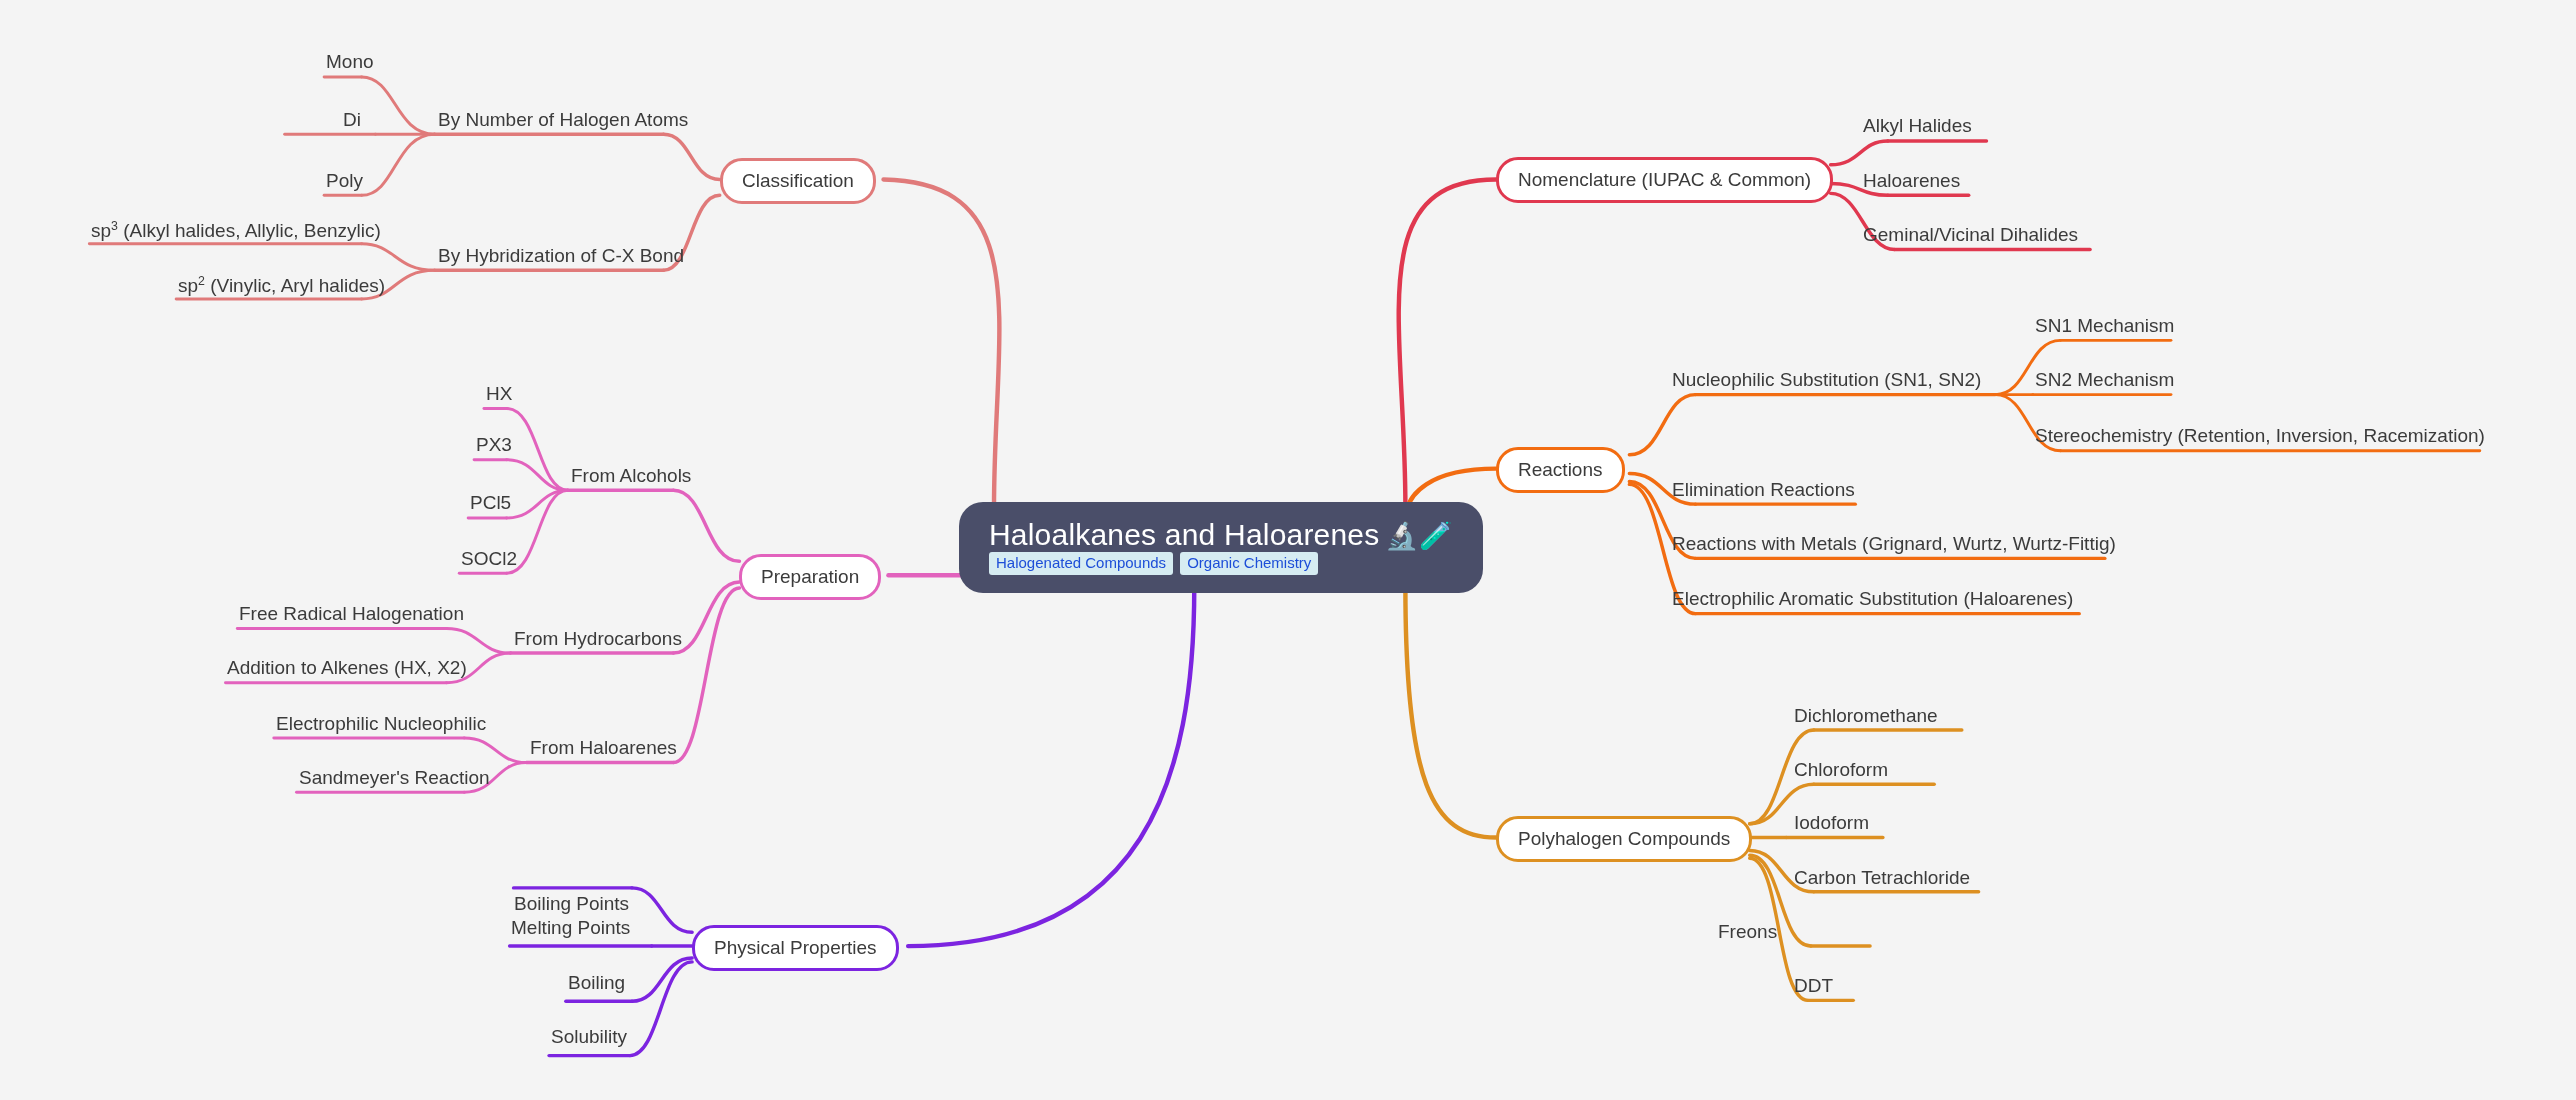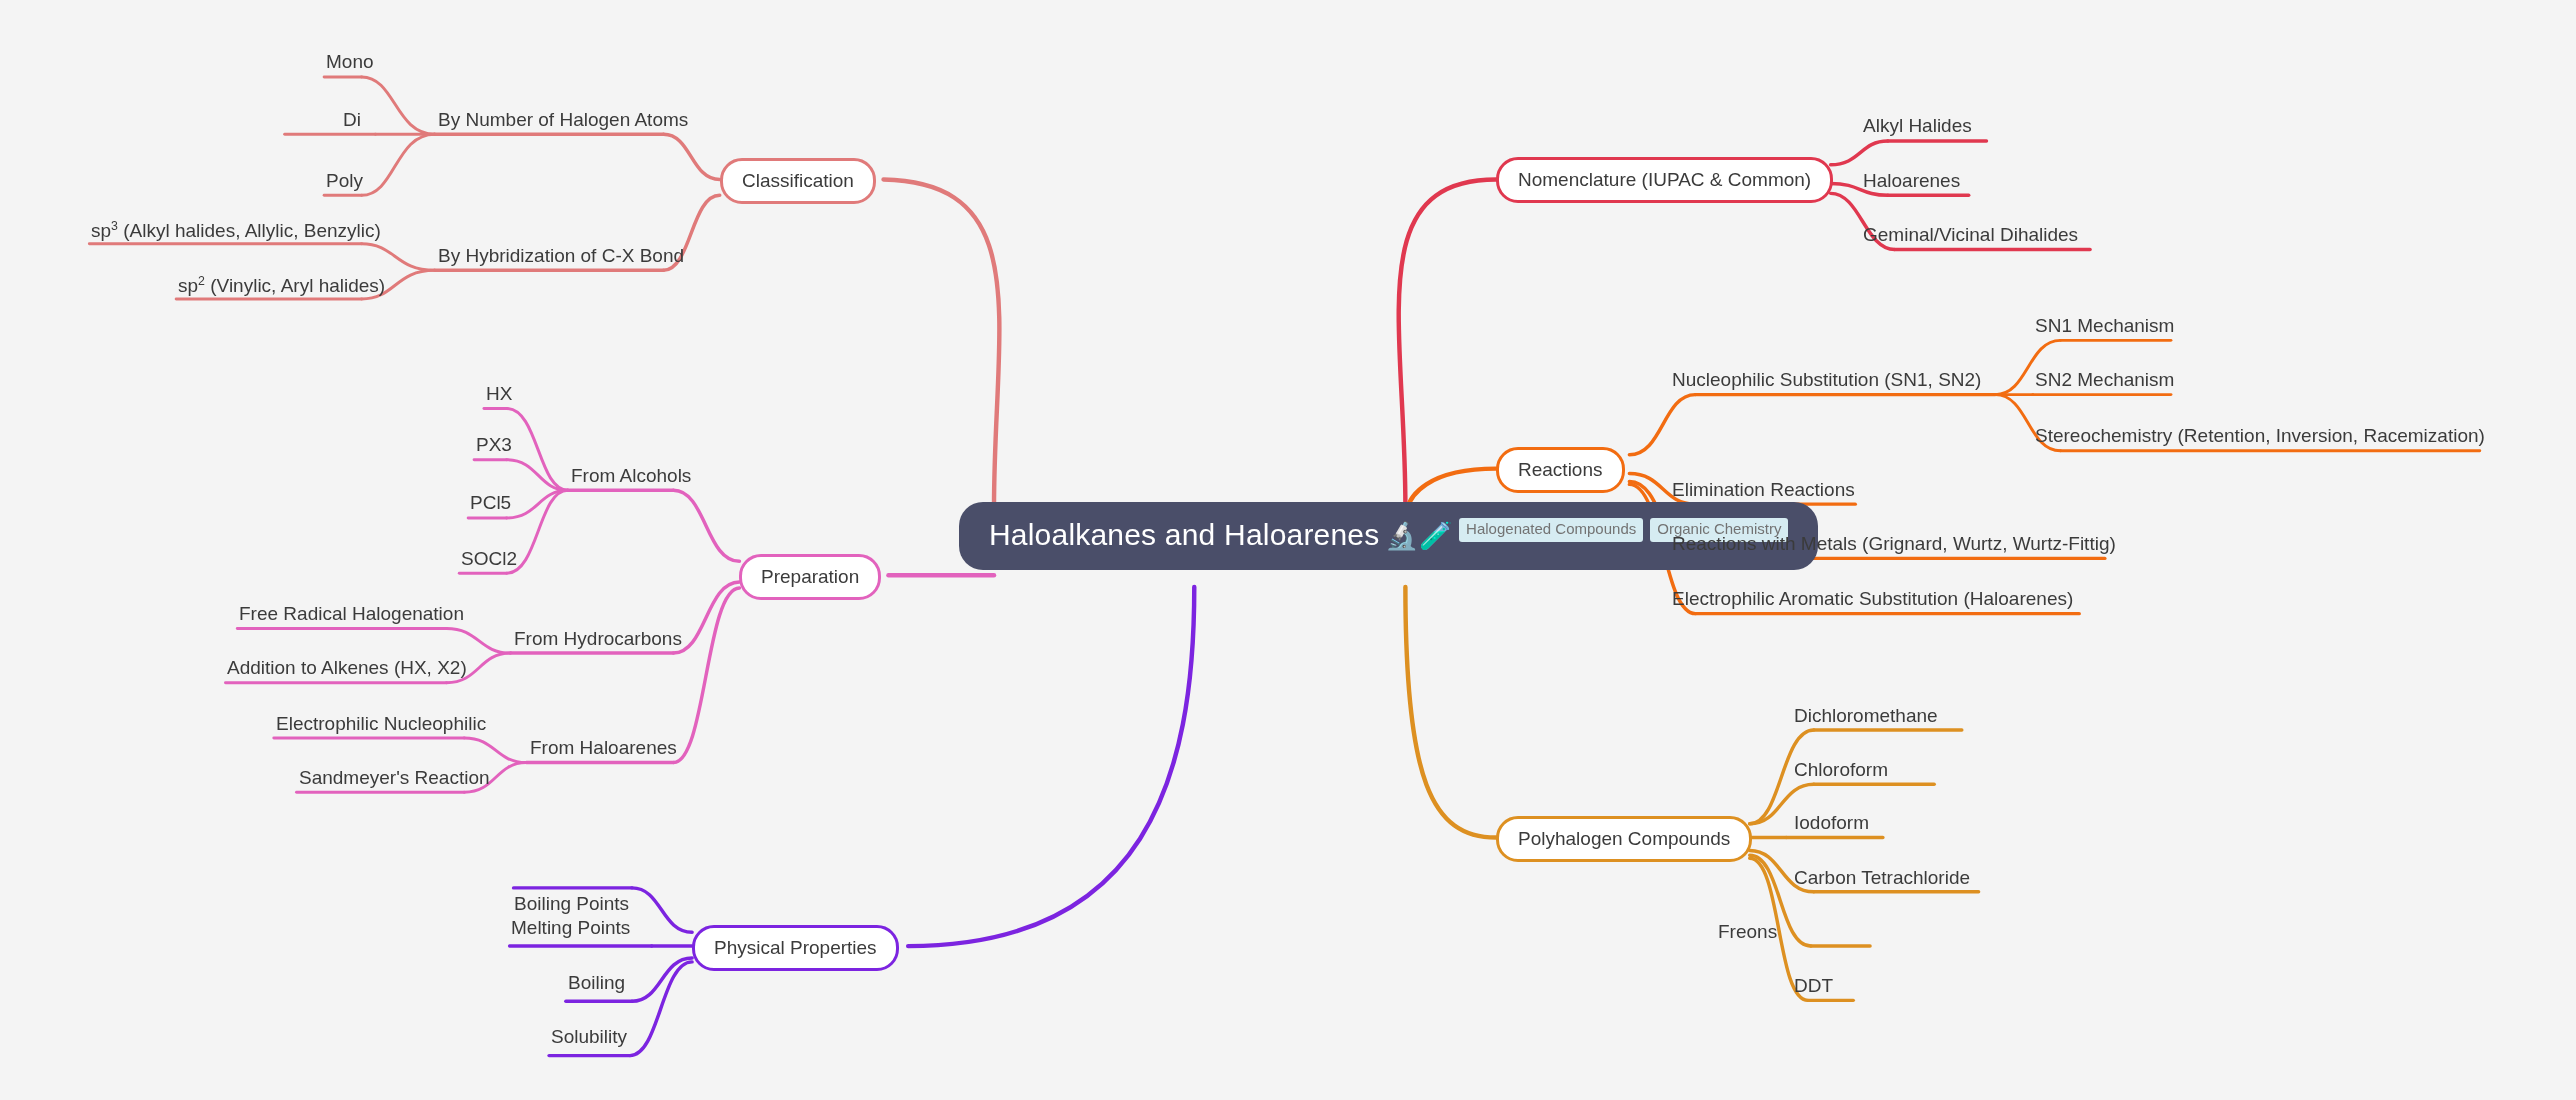--- a/index.html
+++ b/index.html
@@ -13,34 +13,34 @@
   #canvas{position:absolute;inset:0;width:2576px;height:1100px;}
   svg.links{position:absolute;left:0;top:0;width:2576px;height:1100px;pointer-events:none;}
 
   
   .root{
     position:absolute;
     background:#4a4e69;
     border-radius:24px;
     padding:16px 30px 18px 30px;
     box-sizing:border-box;
-    display:flex;flex-direction:row;align-items:flex-start;gap:6px;
+    display:flex;flex-direction:column;align-items:flex-start;
   }
   .root-title{
     color:#ffffff;
     font-size:30px;
     letter-spacing:0.2px;
     white-space:nowrap;
     line-height:1.1;
   }
   .root-emojis{font-size:27px;margin-left:6px;}
   .root-tags{display:flex;gap:7px;}
   .tag{
     background:#d6ecf2;
-    color:#737373;
+    color:#1d4ed8;
     font-size:15px;
     padding:2px 7px 3px 7px;
     border-radius:3px;
     white-space:nowrap;
     line-height:1.25;
   }
 
   
   .pill{
     position:absolute;

